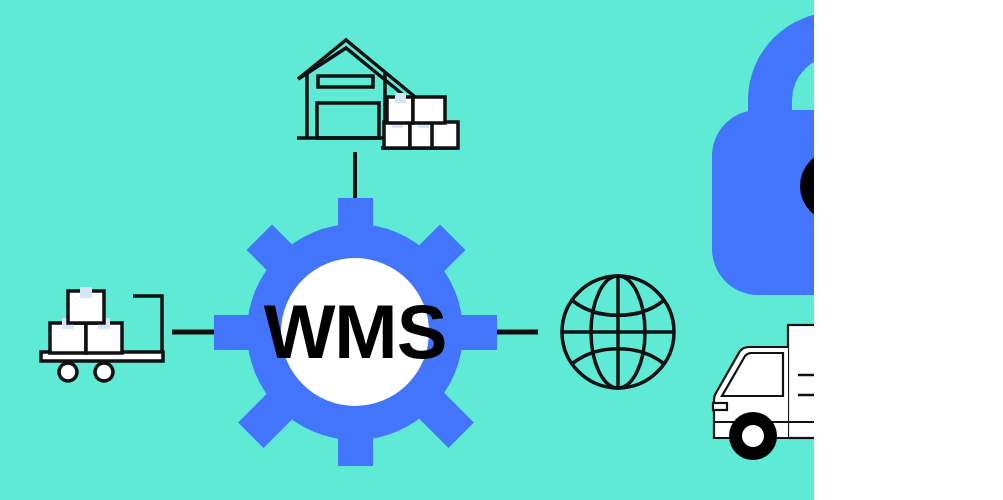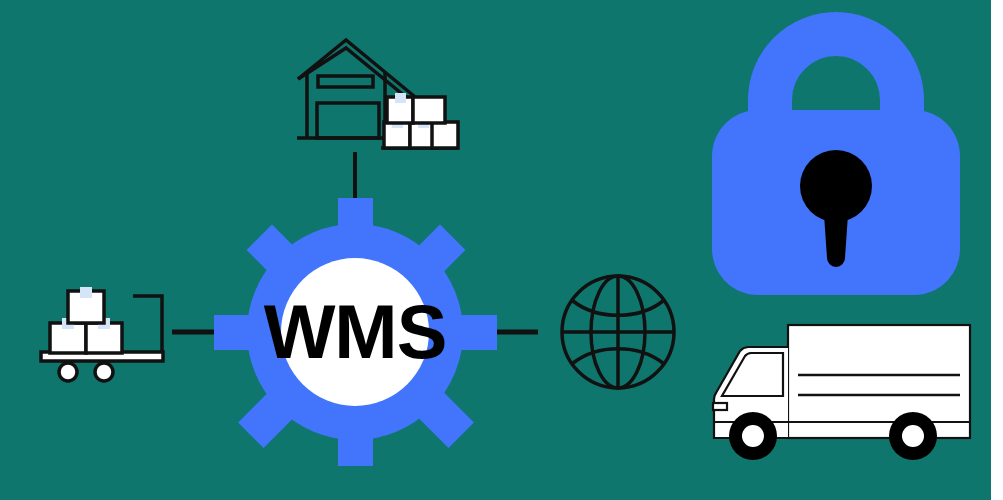--- a/index.html
+++ b/index.html
@@ -6,23 +6,23 @@
   html, body {
     margin: 0;
     padding: 0;
     background: #ffffff;
   }
   body {
     font-family: "Liberation Sans", sans-serif;
   }
   #canvas {
     position: relative;
-    width: 991px;
+    width: 814px;
     height: 500px;
-    background: #0f766e;
+    background: #5eead4;
     overflow: hidden;
   }
   #canvas svg {
     display: block;
   }
   .gear-label {
     font-family: "Liberation Sans", sans-serif;
     font-weight: 700;
     font-size: 76px;
     fill: #000000;

